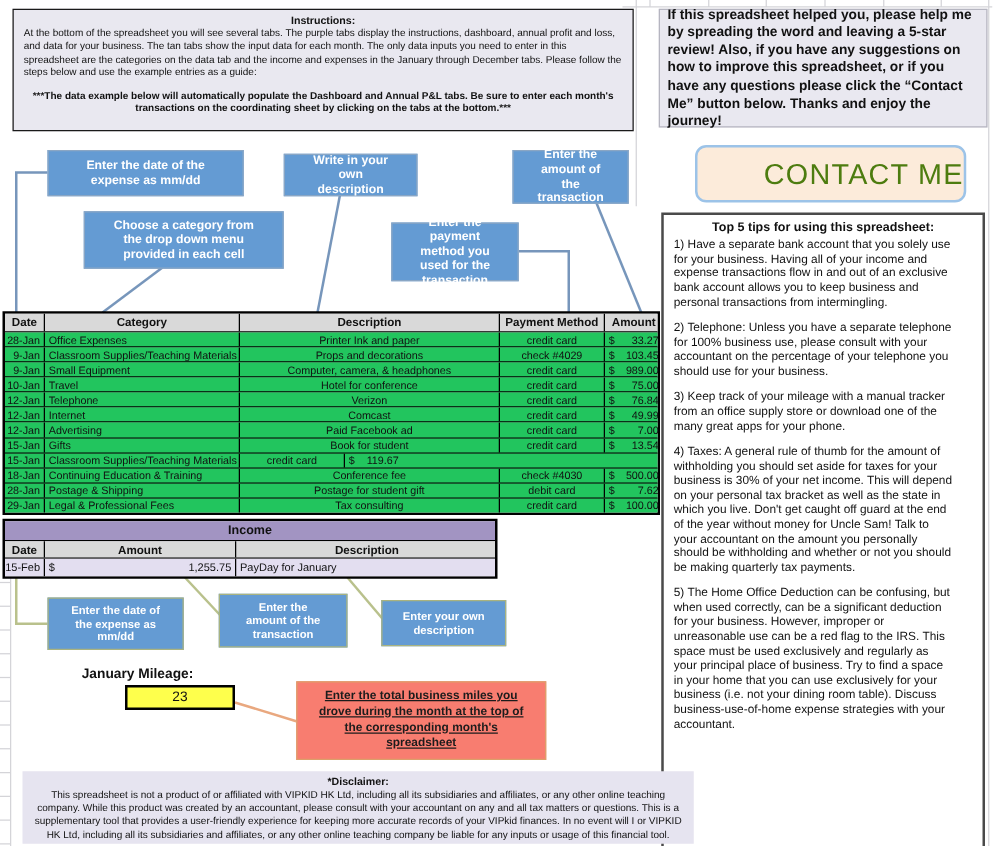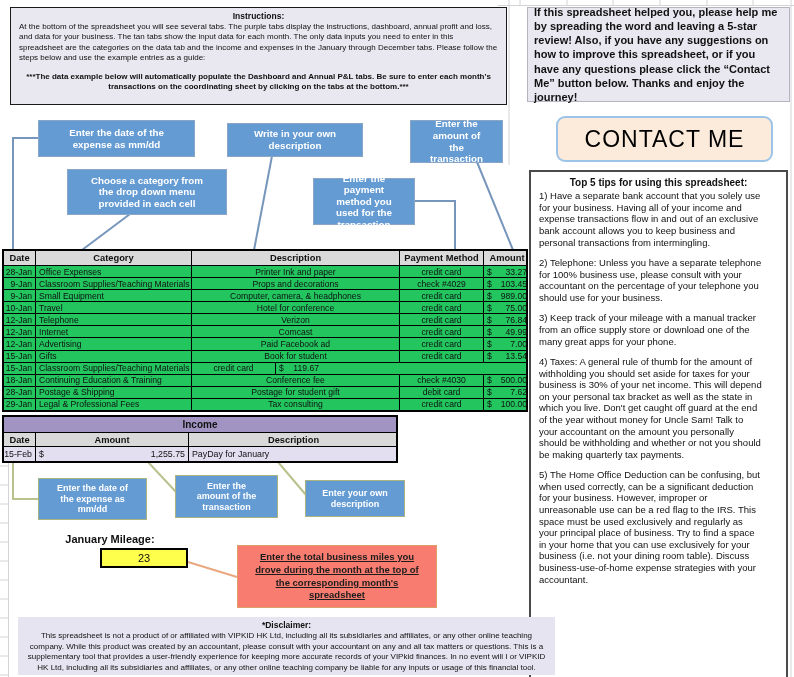--- a/index.html
+++ b/index.html
@@ -11,21 +11,21 @@
   .instructions-box{position:absolute;left:10px;top:7px;width:497px;height:98px;background:#e9e8f0;
     border:1.5px solid #1a1a1a;box-sizing:border-box;padding:3px 8px;font-size:8px;line-height:1.3;color:#111;}
   .instructions-box .title{text-align:center;font-weight:bold;font-size:8.5px;}
   .instructions-box .note{text-align:center;font-weight:bold;margin-top:8px;}
 
   .review-box{position:absolute;left:527px;top:7px;width:263px;height:95px;background:#e9e8f0;
     border:1px solid #b5b5c0;box-sizing:border-box;padding:4px 6px;font-size:11px;font-weight:600;
     line-height:1.28;color:#111;display:flex;align-items:center;}
   .contact-btn{position:absolute;left:556px;top:116px;width:217px;height:46px;background:#fcebda;
     border:2px solid #9cc3e8;border-radius:9px;box-sizing:border-box;display:flex;align-items:center;
-    justify-content:center;font-size:23px;letter-spacing:1px;color:#000000;cursor:pointer;}
+    justify-content:flex-end;font-size:23px;letter-spacing:1px;color:#4d7c0f;cursor:pointer;}
   .tips-box{position:absolute;left:529px;top:170px;width:259px;height:540px;background:#fff;
     border:2px solid #4a4a4a;box-sizing:border-box;padding:5px 8px;font-size:9.5px;line-height:1.22;color:#111;}
   .tips-box .title{text-align:center;font-weight:bold;font-size:10px;margin-bottom:1px;}
   .tips-box p{margin:0 16px 9px 0;}
 
   
   .co{position:absolute;box-sizing:border-box;display:flex;align-items:center;justify-content:center;
     text-align:center;font-weight:bold;padding:2px 16px;line-height:1.18;}
   .co-blue{background:#649bd3;color:#fff;}
   .co-top{border:1.5px solid #8aa6c4;font-size:9.8px;}
@@ -136,21 +136,21 @@
   <div class="tips-box">
     <div class="title">Top 5 tips for using this spreadsheet:</div>
     <p>1)  Have a separate bank account that you solely use for your business.  Having all of your income and expense transactions flow in and out of an exclusive bank account allows you to keep business and personal transactions from intermingling.</p>
     <p>2)  Telephone: Unless you have a separate telephone for 100% business use, please consult with your accountant on the percentage of your telephone you should use for your business.</p>
     <p>3)  Keep track of your mileage with a manual tracker from an office supply store or download one of the many great apps for your phone.</p>
     <p>4)  Taxes: A general rule of thumb for the amount of withholding you should set aside for taxes for your business is 30% of your net income.  This will depend on your personal tax bracket as well as the state in which you live.  Don't get caught off guard at the end of the year without money for Uncle Sam!  Talk to your accountant on the amount you personally should be withholding and whether or not you should be making quarterly tax payments.</p>
     <p>5)  The Home Office Deduction can be confusing, but when used correctly, can be a significant deduction for your business.  However, improper or unreasonable use can be a red flag to the IRS.  This space must be used exclusively and regularly as your principal place of business.  Try to find a space in your home that you can use exclusively for your business (i.e. not your dining room table).  Discuss business-use-of-home expense strategies with your accountant.</p>
   </div>
 
   <div class="co co-blue co-top" style="left:38px;top:120px;width:157px;height:37px;">Enter the date of the expense as mm/dd</div>
-  <div class="co co-blue co-top" style="left:227px;top:123px;width:136px;height:34px;">Write in your own description</div>
+  <div class="co co-blue co-top" style="left:227px;top:123px;width:107px;height:34px;">Write in your own description</div>
   <div class="co co-blue co-top" style="left:410px;top:120px;width:93px;height:43px;">Enter the amount of the transaction</div>
   <div class="co co-blue co-top" style="left:313px;top:178px;width:102px;height:47px;">Enter the payment method you used for the transaction</div>
   <div class="co co-blue co-top" style="left:67px;top:169px;width:160px;height:46px;">Choose a category from the drop down menu provided in each cell</div>
 
   <div class="exp-table">
     <div class="exp-header">
         <div class="cell c0">Date</div>
         <div class="cell c1">Category</div>
         <div class="cell c2">Description</div>
         <div class="cell c3">Payment Method</div>

